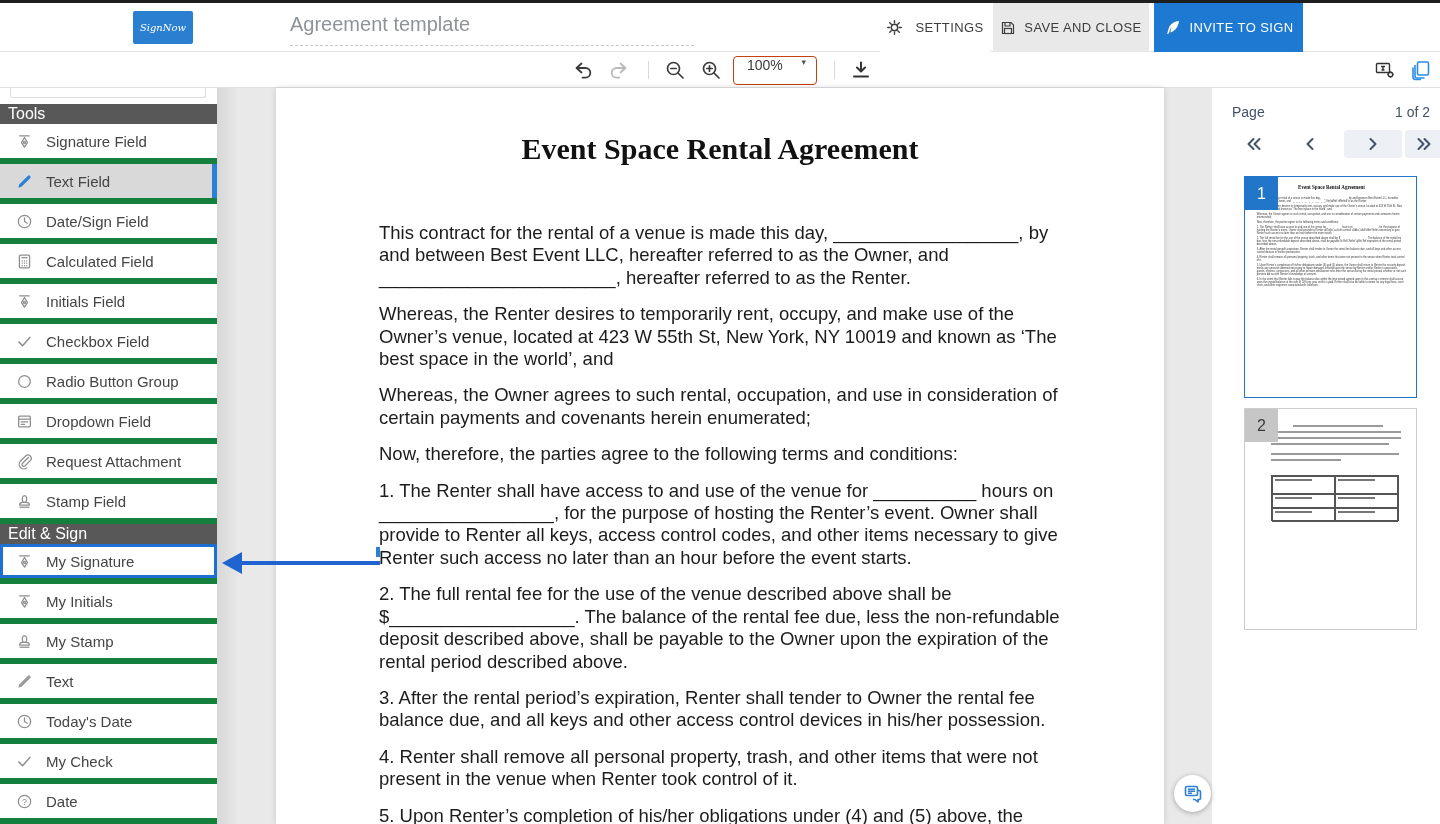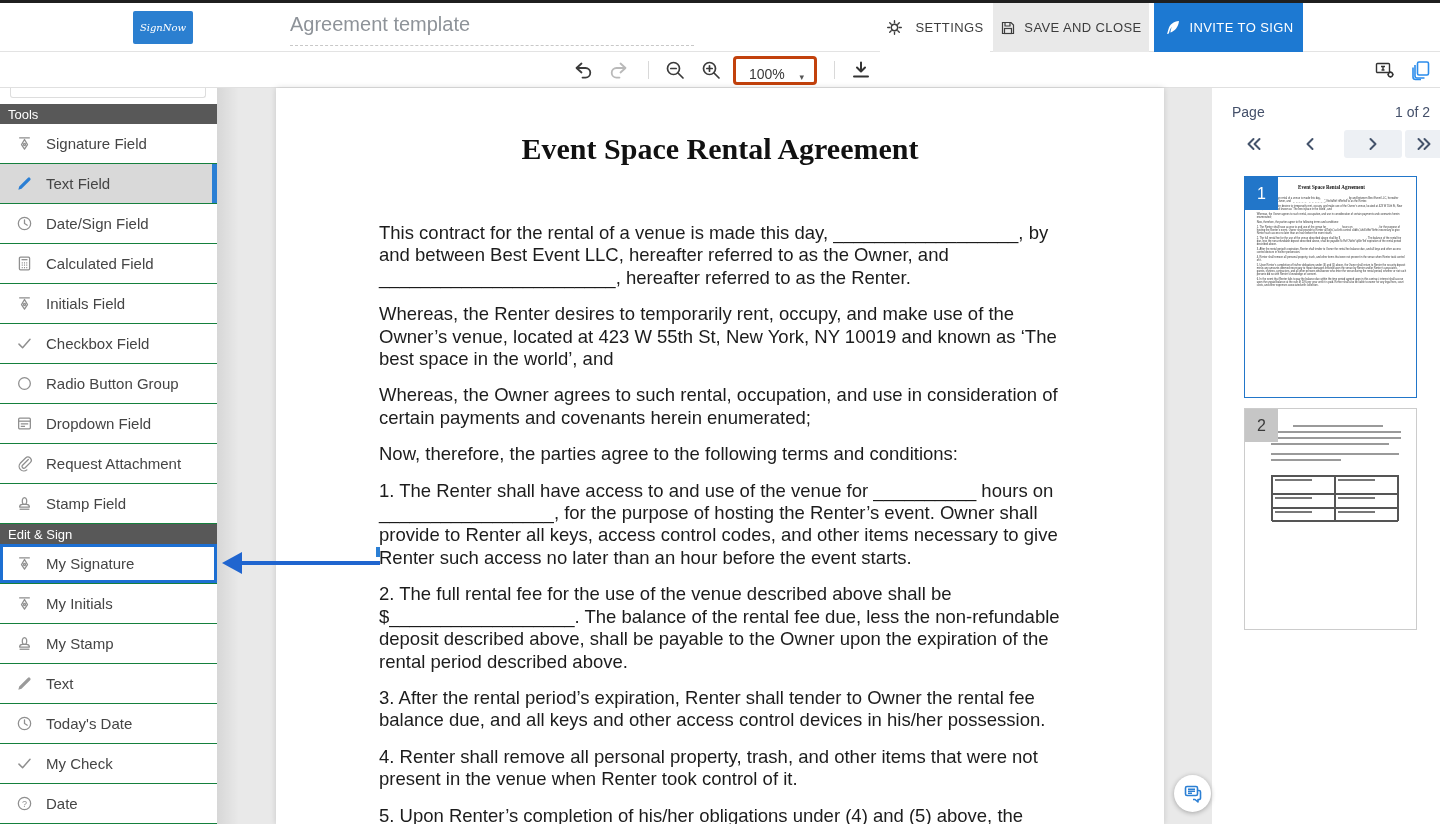--- a/index.html
+++ b/index.html
@@ -22,32 +22,32 @@
   .btn-settings { left:880px; width:110px; background:#fff;gap:12px; }
   .btn-save { left:993px; width:156px; background:#e9e9e9; }
   .btn-invite { left:1154px; width:149px; background:#1d79d2; color:#fff; }
 
   
   .toolbar { position:absolute; left:0; top:52px; width:1440px; height:36px; background:#fff;
              border-bottom:1px solid #e0e0e0; }
   .tb-icon { position:absolute; top:7px; width:22px; height:22px; cursor:pointer; }
   .tb-sep { position:absolute; top:9px; width:1px; height:18px; background:#d9d9d9; }
   .zoom-select { position:absolute; left:733px; top:4px; width:84px; height:29px;
-                 border:3px solid #c2410c; border-radius:4px; background:#fff; display:flex;
-                 align-items:flex-end; padding-left:13px; font-size:14px; color:#3a3a3a; cursor:pointer; }
+                 border:1px solid #c2410c; border-radius:4px; background:#fff; display:flex;
+                 align-items:flex-start; padding-left:13px; font-size:14px; color:#3a3a3a; cursor:pointer; }
   .zoom-caret { position:absolute; right:10px; font-size:9px; color:#555; }
 
   
   .sidebar { position:absolute; left:0; top:88px; width:217px; height:736px; background:#fff; }
   .partial-box { position:absolute; left:10px; top:0px; width:196px; height:10px;
                  border:1px solid #ddd; border-top:none; border-radius:0 0 3px 3px; }
   .section-header { position:absolute; left:0; width:217px; height:20px; background:#585858;
-                    color:#fff; font-size:13px; display:flex; align-items:center; padding-left:8px; }
+                    color:#fff; font-size:16px; display:flex; align-items:center; padding-left:8px; }
   .s-row { position:absolute; left:0; width:217px; height:40px; background:#fff;
-           border-bottom:1px solid #15803d; display:flex; align-items:center;
+           border-bottom:6px solid #15803d; display:flex; align-items:center;
            padding-left:16px; gap:13px; font-size:15px; color:#454545; cursor:pointer; }
   .s-row.selected { background:#d9d9d9; }
   .s-row.selected::after { content:''; position:absolute; right:0; top:0; bottom:0; width:5px; background:#2b7fd4; }
   .s-row.highlighted::before { content:''; position:absolute; inset:0;
            border:3px solid #1d6fd2; pointer-events:none; }
   .s-ico { width:17px; height:17px; flex:0 0 17px; }
 
   
   .canvas { position:absolute; left:217px; top:88px; width:995px; height:736px; background:#e9e9e9; }
   .canvas-shadow-l { position:absolute; left:0; top:0; width:22px; height:736px;

